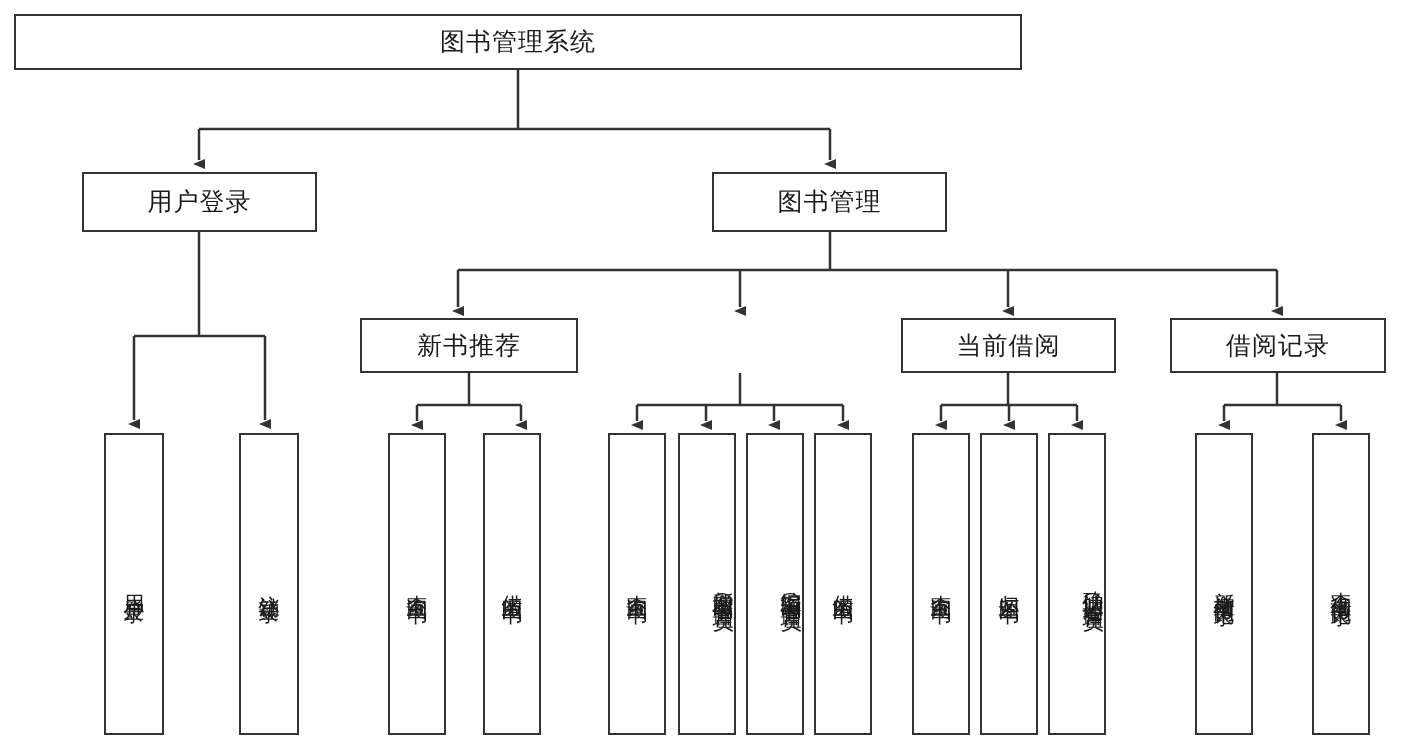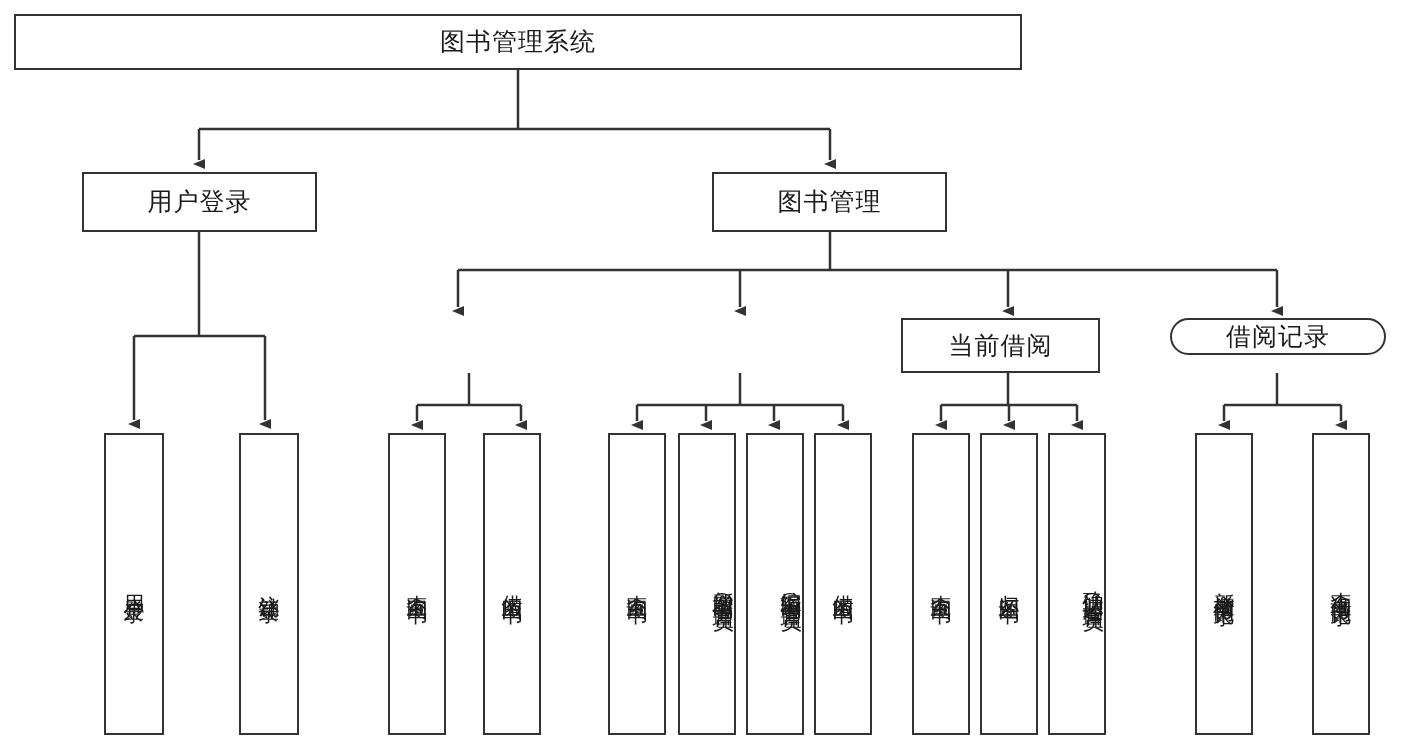--- a/index.html
+++ b/index.html
@@ -127,24 +127,27 @@
     <span>图书管理系统</span>
   </div>
 
   <div class="node horiz" style="left:82px; top:172px; width:235px; height:60px;">
     <span>用户登录</span>
   </div>
   <div class="node horiz" style="left:712px; top:172px; width:235px; height:60px;">
     <span>图书管理</span>
   </div>
 
-  <div class="node horiz" style="left:901px; top:318px; width:199px; height:55px;">
+  <div class="node horiz" style="left:360px; top:318px; width:218px; height:55px;">
+    <span>新书推荐</span>
+  </div>
+  <div class="node horiz" style="left:901px; top:318px; width:215px; height:55px;">
     <span>当前借阅</span>
   </div>
-  <div class="node horiz" style="left:1170px; top:318px; width:216px; height:37px;border-radius:20px;">
+  <div class="node horiz" style="left:1170px; top:318px; width:216px; height:55px;">
     <span>借阅记录</span>
   </div>
 
   <div class="node vert mid" style="left:104px; top:433px; width:60px; height:302px;">
     <span>用户登录</span>
   </div>
   <div class="node vert mid" style="left:239px; top:433px; width:60px; height:302px;">
     <span>注销登录</span>
   </div>
 

